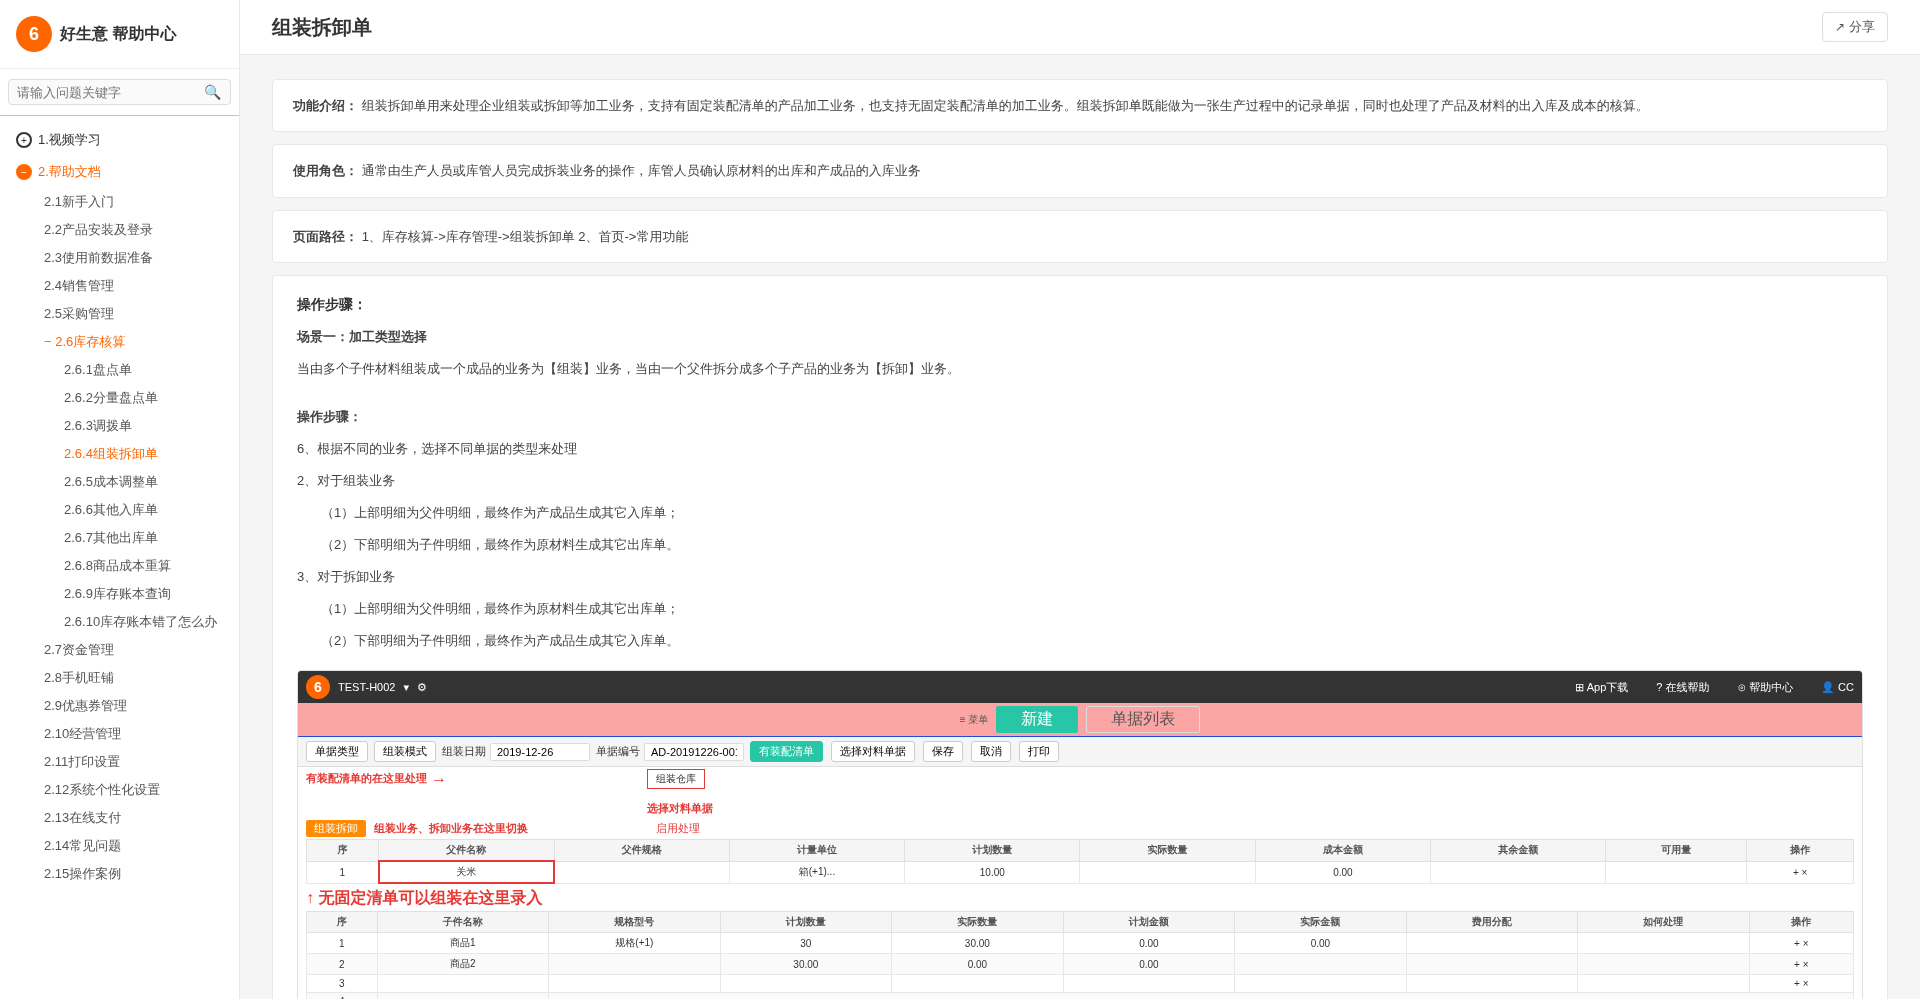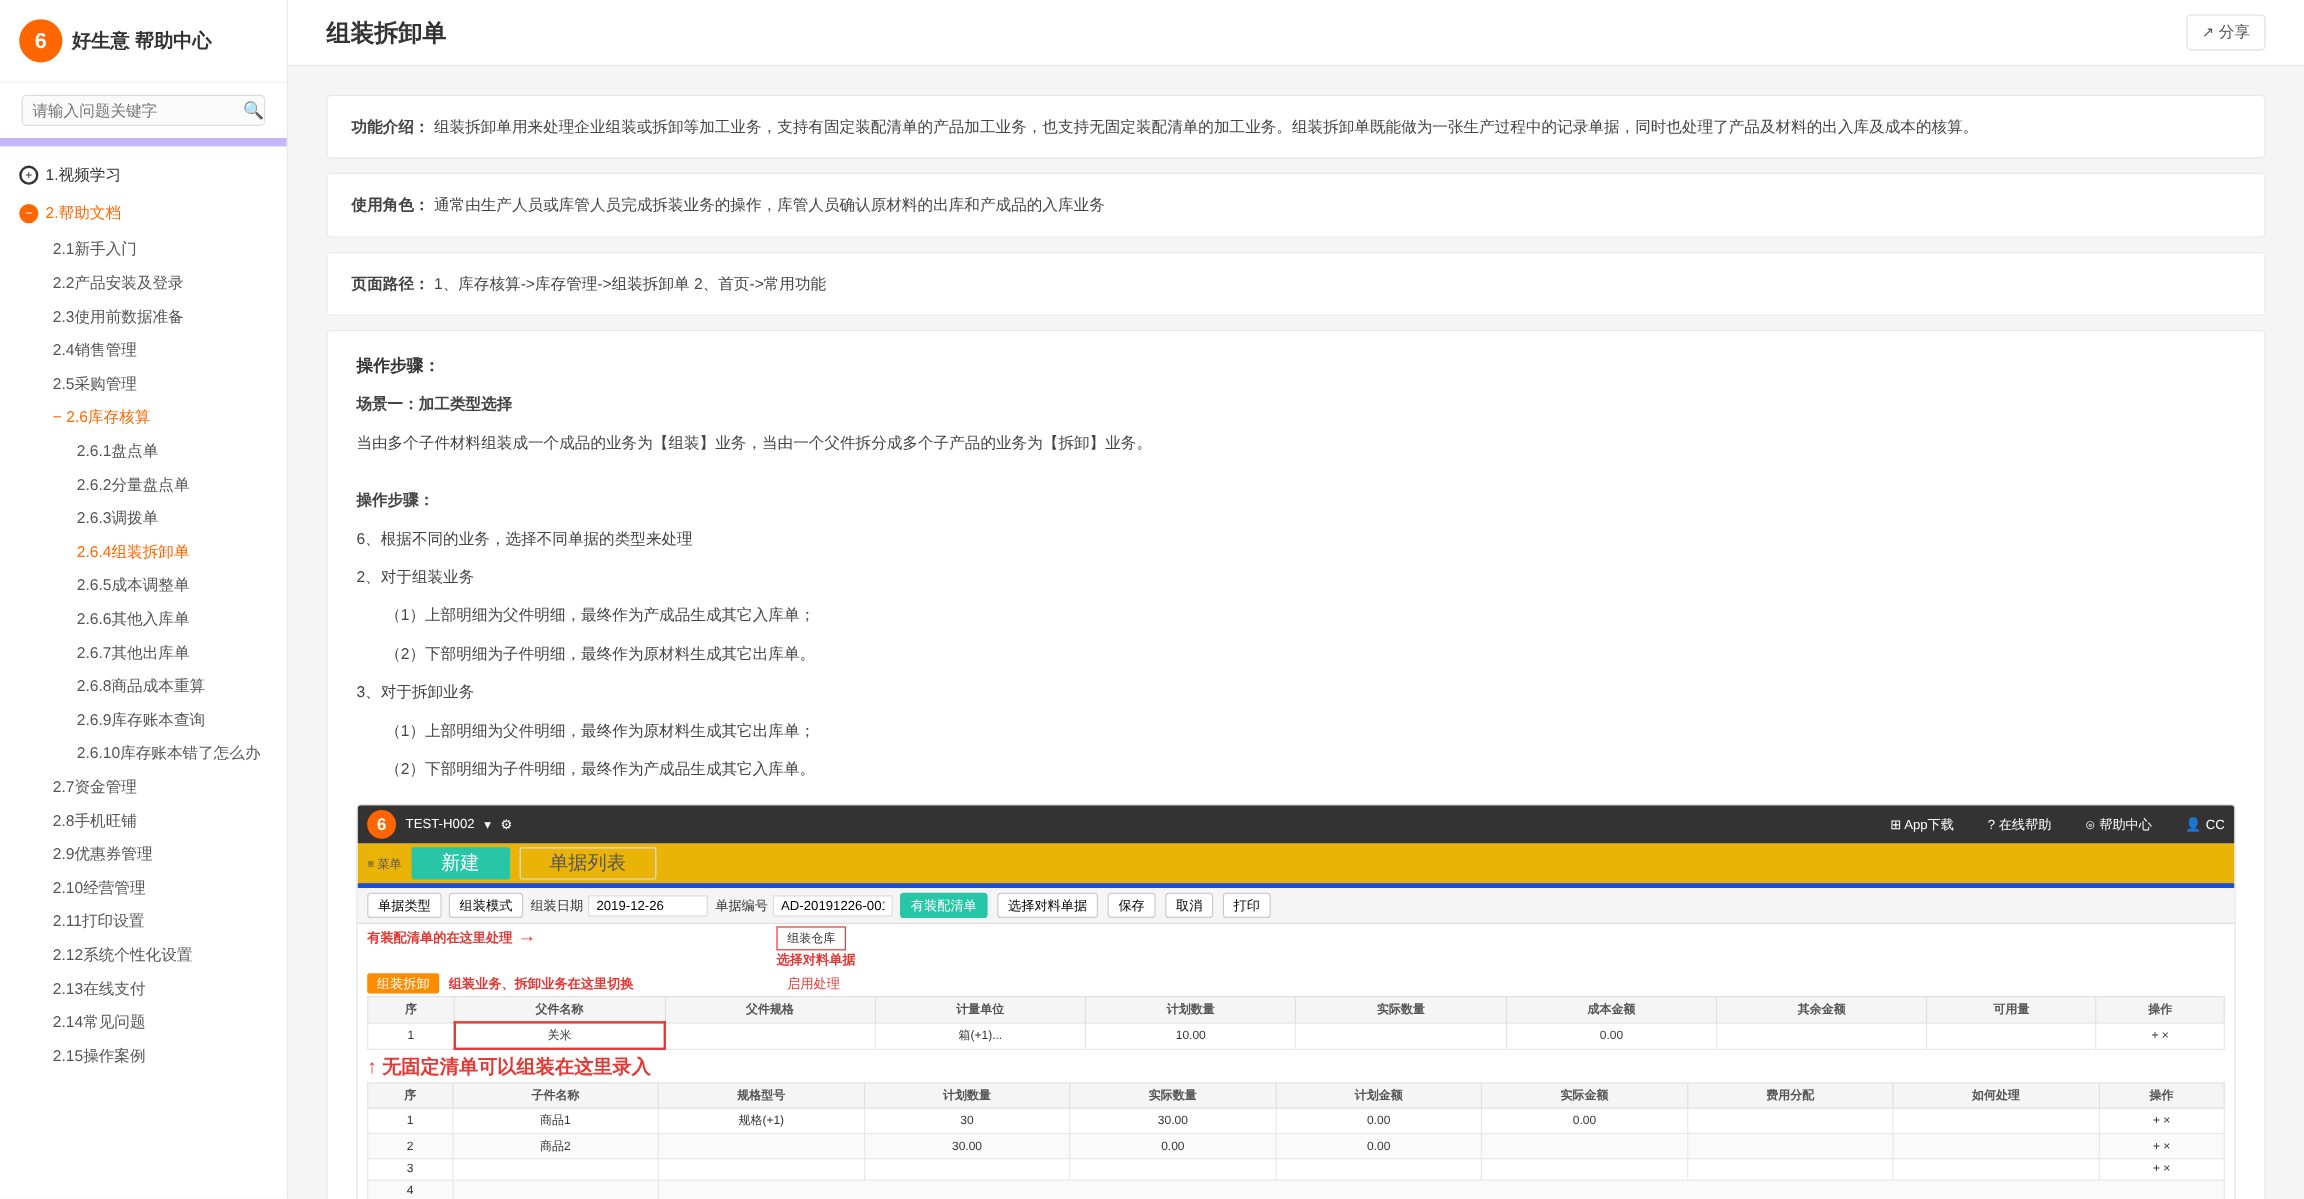--- a/index.html
+++ b/index.html
@@ -30,22 +30,22 @@
       border-radius: 50%;
       display: flex; align-items: center; justify-content: center;
       color: #fff; font-weight: bold; font-size: 18px;
       margin-right: 8px;
       flex-shrink: 0;
     }
 
     .logo-title { font-size: 16px; font-weight: bold; color: #333; }
 
     .search-area {
-      padding: 10px 18px;
-      border-bottom: 7px solid #c4b5fd;
+      padding: 10px 8px;
+      border-bottom: 1px solid #c4b5fd;
     }
 
     .search-box {
       display: flex;
       align-items: center;
       border: 1px solid #ddd;
       border-radius: 4px;
       padding: 4px 8px;
       background: #fafafa;
     }
@@ -221,28 +221,29 @@
     .mock-table tr:nth-child(even) td { background: #fafafa; }
 
     .annotation {
       color: #e53935;
       font-size: 11px;
       font-weight: bold;
     }
 
     
     .mock-top-nav {
-      background: #eab308;
-      border-bottom: 4px solid #1d4ed8;
+      background: #fca5a5;
+      border-bottom: 1px solid #1d4ed8;
       padding: 3px 8px;
       display: flex;
       align-items: center;
       gap: 8px;
       font-size: 10px;
       color: #555;
+      justify-content: center;
     }
 
     .mock-tab {
       padding: 2px 24px;
       border: 1px solid #ddd;
       border-radius: 2px;
       font-size: 16px;
     }
 
     .mock-tab.active-tab {
@@ -401,21 +402,21 @@
               <button class="mock-btn">取消</button>
               <button class="mock-btn">打印</button>
             </div>
           </div>
 
           <div style="display:flex;align-items:flex-start;padding:2px 8px;gap:200px;">
             <div style="display:flex;align-items:center;">
               <span class="annotation">有装配清单的在这里处理</span>
               <span style="color:#e53935;font-size:16px;margin-left:4px;">→</span>
             </div>
-            <div style="display:flex;flex-direction:column;align-items:flex-start;">
+            <div style="display:flex;flex-direction:column;align-items:flex-start;gap:12px;">
               <div style="border:1px solid #e53935;padding:2px 8px;font-size:10px;">组装仓库</div>
               <span class="annotation">选择对料单据</span>
             </div>
           </div>
 
           <div style="padding:2px 8px;display:flex;align-items:center;gap:8px;">
             <div style="background:#ff8c00;color:#fff;padding:1px 8px;font-size:11px;border-radius:2px;">组装拆卸</div>
             <span class="annotation">组装业务、拆卸业务在这里切换</span>
             <span style="color:#e53935;margin-left:120px;font-size:11px;">启用处理</span>
           </div>

